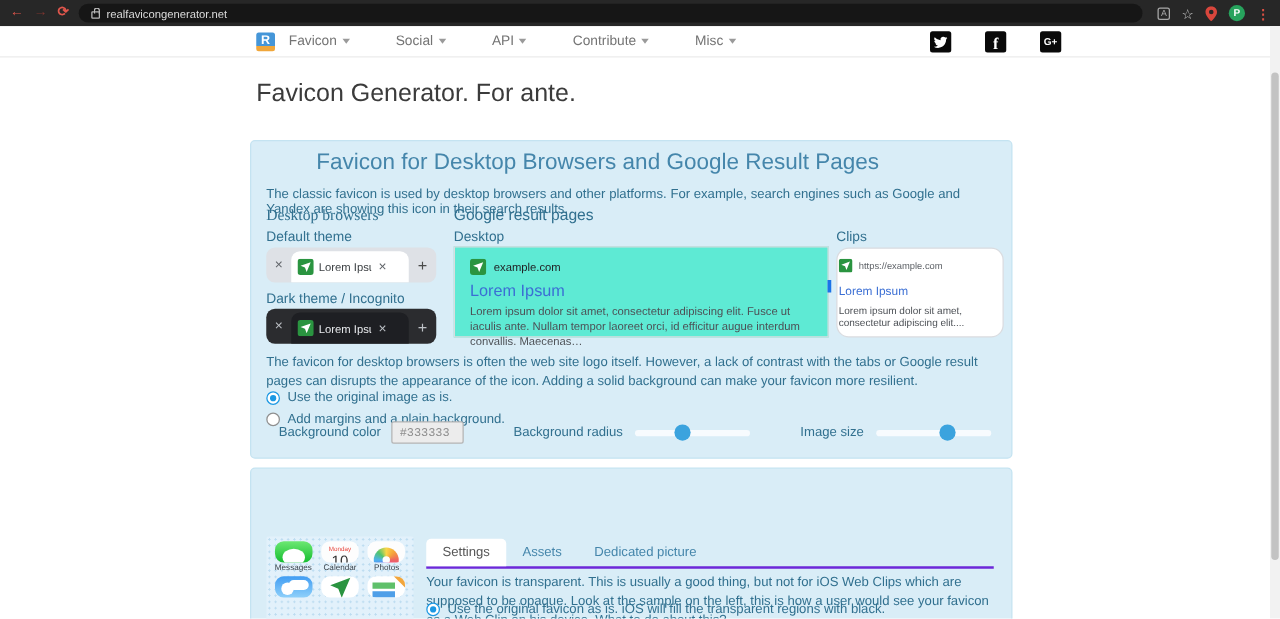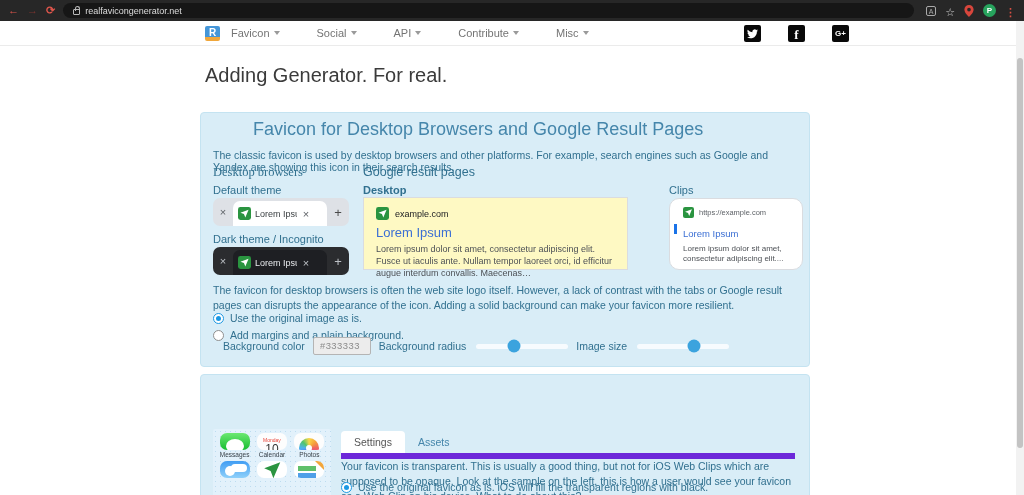--- a/index.html
+++ b/index.html
@@ -80,43 +80,43 @@
   .ts-dark  .ts-tab { background:#1e1f23; }
   .ts-title { font-size:9px; width:42px; white-space:nowrap; overflow:hidden; color:#3c4043; }
   .ts-dark .ts-title { color:#e8eaed; }
   .ts-tab .ts-x { width:10px; }
   .ts-plus { width:22px; display:flex; align-items:center; justify-content:center; color:#4a4a4a; }
   .ts-plus::before { content:"+"; font-size:13px; }
   .ts-dark .ts-plus::before { color:#bdc1c6; }
   .fav { width:13px; height:13px; flex:0 0 auto; }
 
   
-  .gcard { position:absolute; left:162px; top:84px; width:265px; height:73px; background:#fef9c3;
+  .gcard { position:absolute; left:162px; top:84px; width:300px; height:73px; background:#5eead4;
            border:1px solid #dadce0; padding:9px 12px; }
   .gc-site { display:flex; align-items:center; gap:6px; font-size:9px; color:#202124; }
   .gc-link { margin-top:5px; font-size:13px; color:#3b6fd4; }
   .gc-snippet { margin-top:3px; font-size:9px; line-height:1.35; color:#4d5156; }
   .mcard { position:absolute; left:468px; top:85px; width:134px; height:72px; background:#fff;
-           border:1px solid #dadce0; border-radius:10px; padding:8px 13px; }
+           border:1px solid #dadce0; border-radius:10px; padding:8px 1px; }
   .mc-site { display:flex; align-items:center; gap:5px; font-size:7.5px; color:#5f6368; }
   .mc-site .fav { width:11px; height:11px; }
   .mc-linkrow { position:relative; margin-top:5px; }
   .mc-bar { position:absolute; left:-9px; top:1px; width:3px; height:10px; background:#1a73e8; }
   .mc-link { font-size:9.5px; color:#3b6fd4; }
   .mc-snippet { margin-top:3px; font-size:8px; line-height:1.3; color:#4d5156; }
 
   .hint { position:absolute; left:12px; top:170px; right:14px; font-size:10.5px; line-height:1.45; }
 
   .radio { position:absolute; left:12px; display:flex; align-items:center; gap:6px; font-size:10.5px; cursor:pointer; }
   .rb { width:11px; height:11px; border-radius:50%; background:#fff; border:1px solid #8f8f8f; position:relative; flex:0 0 auto; }
   .rb.sel { border-color:#1c98e3; }
   .rb.sel::after { content:""; position:absolute; inset:2px; border-radius:50%; background:#1c98e3; }
 
   .controls { position:absolute; left:22px; top:224px; display:flex; align-items:center; font-size:10.5px; }
-  .ctl-gap  { margin-left:8px;text-align:right; }
+  .ctl-gap  { margin-left:40px;text-align:right; }
   .color-input { width:58px; height:18px; margin-left:8px; border:1px solid #b4b4b4; border-radius:2px;
                  background:#ececec; color:#8d8d8d; font-family:"Liberation Mono", monospace;
                  font-size:9.5px; padding:0 6px; }
   .slider { position:relative; width:92px; height:5px; margin-left:10px; background:#f7fbfe; border-radius:3px; }
   .thumb { position:absolute; top:50%; transform:translate(-50%,-50%); width:13px; height:13px;
            border-radius:50%; background:#3ba3de; cursor:pointer; }
 
   
   .ios-preview { position:absolute; left:12px; top:54px; width:118px; height:100px;
                  background:#e2f1fb; border-radius:2px;
@@ -145,21 +145,21 @@
                        background:#fff; border-radius:5px; }
   .ic-webclip { background:#fff; display:flex; align-items:center; justify-content:center; }
   .ic-news { background:#fff; }
   .ic-news::before { content:""; position:absolute; left:4px; top:5px; width:18px; height:5px; background:#5fc06a; }
   .ic-news::after { content:""; position:absolute; left:4px; top:12px; width:18px; height:5px; background:#4f9fe8; }
   .ic-news .chip { position:absolute; left:4px; top:19px; width:6px; height:6px; background:#e8443a; }
   .ic-news .corner { position:absolute; right:0; top:0; width:0; height:0;
                      border-top:9px solid #f2a63c; border-left:9px solid transparent; }
 
   .tabs { position:absolute; left:140px; top:56px; right:14px; display:flex; align-items:flex-end;
-          border-bottom:6px solid #6d28d9; font-size:10.5px; }
+          border-bottom:2px solid #6d28d9; font-size:10.5px; }
   .tab { padding:5px 13px; color:#4586ab; cursor:pointer; }
   .tab.active { background:#fff; color:#555; border-radius:4px 4px 0 0; }
   .ios-desc { position:absolute; left:140px; top:84px; right:14px; font-size:10.5px; line-height:1.45; }
   .r-ios { left:140px; top:106px; }
 </style>
 </head>
 <body>
 
 <div class="app">
 
@@ -216,21 +216,21 @@
       </span>
       <span class="s-ico fb-icon"></span>
       <span class="s-ico gp-icon"></span>
     </div>
   </div>
 
   <div class="sb-track">
     <div class="sb-thumb"></div>
   </div>
 
-  <h1 class="title">Adding Generator. For real.</h1>
+  <h1 class="title">Favicon Generator. For ante.</h1>
 
   <section class="panel p1">
     <h2>Favicon for Desktop Browsers and Google Result Pages</h2>
     <p class="sub">The classic favicon is used by desktop browsers and other platforms. For example, search engines such as Google and Yandex are showing this icon in their search results.</p>
 
     <span class="lbl-lg" style="left:12px;top:52px;font-family:Liberation Serif, serif;">Desktop browsers</span>
     <span class="lbl" style="left:12px;top:71px;">Default theme</span>
 
     <div class="tabstrip ts-light" style="top:85px;">
       <span class="ts-x"></span>
@@ -254,21 +254,21 @@
             <rect width="48" height="48" rx="9" fill="#2a9440"></rect>
             <path d="M39 10 L9 21 L22 26 L27 39 Z" fill="#fff"></path>
           </svg>
         <span class="ts-title">Lorem Ipsum</span>
         <span class="ts-x"></span>
       </div>
       <span class="ts-plus"></span>
     </div>
 
     <span class="lbl-lg" style="left:162px;top:52px;">Google result pages</span>
-    <span class="lbl" style="left:162px;top:71px;font-weight:bold;">Desktop</span>
+    <span class="lbl" style="left:162px;top:71px;">Desktop</span>
 
     <div class="gcard">
       <div class="gc-site">
         <svg class="fav" viewBox="0 0 48 48">
             <rect width="48" height="48" rx="9" fill="#2a9440"></rect>
             <path d="M39 10 L9 21 L22 26 L27 39 Z" fill="#fff"></path>
           </svg>
         <span>example.com</span>
       </div>
       <div class="gc-link">Lorem Ipsum</div>
@@ -353,20 +353,21 @@
               <span class="chip"></span>
               <span class="corner"></span>
             </div>
           </div>
       </div>
     </div>
 
     <div class="tabs">
       <span class="tab active">Settings</span>
       <span class="tab">Assets</span>
+      <span class="tab">Dedicated picture</span>
     </div>
 
     <p class="ios-desc">Your favicon is transparent. This is usually a good thing, but not for iOS Web Clips which are supposed to be opaque. Look at the sample on the left, this is how a user would see your favicon as a Web Clip on his device. What to do about this?</p>
 
     <label class="radio r-ios">
       <span class="rb sel"></span>
       <span>Use the original favicon as is. iOS will fill the transparent regions with black.</span>
     </label>
   </section>
 

